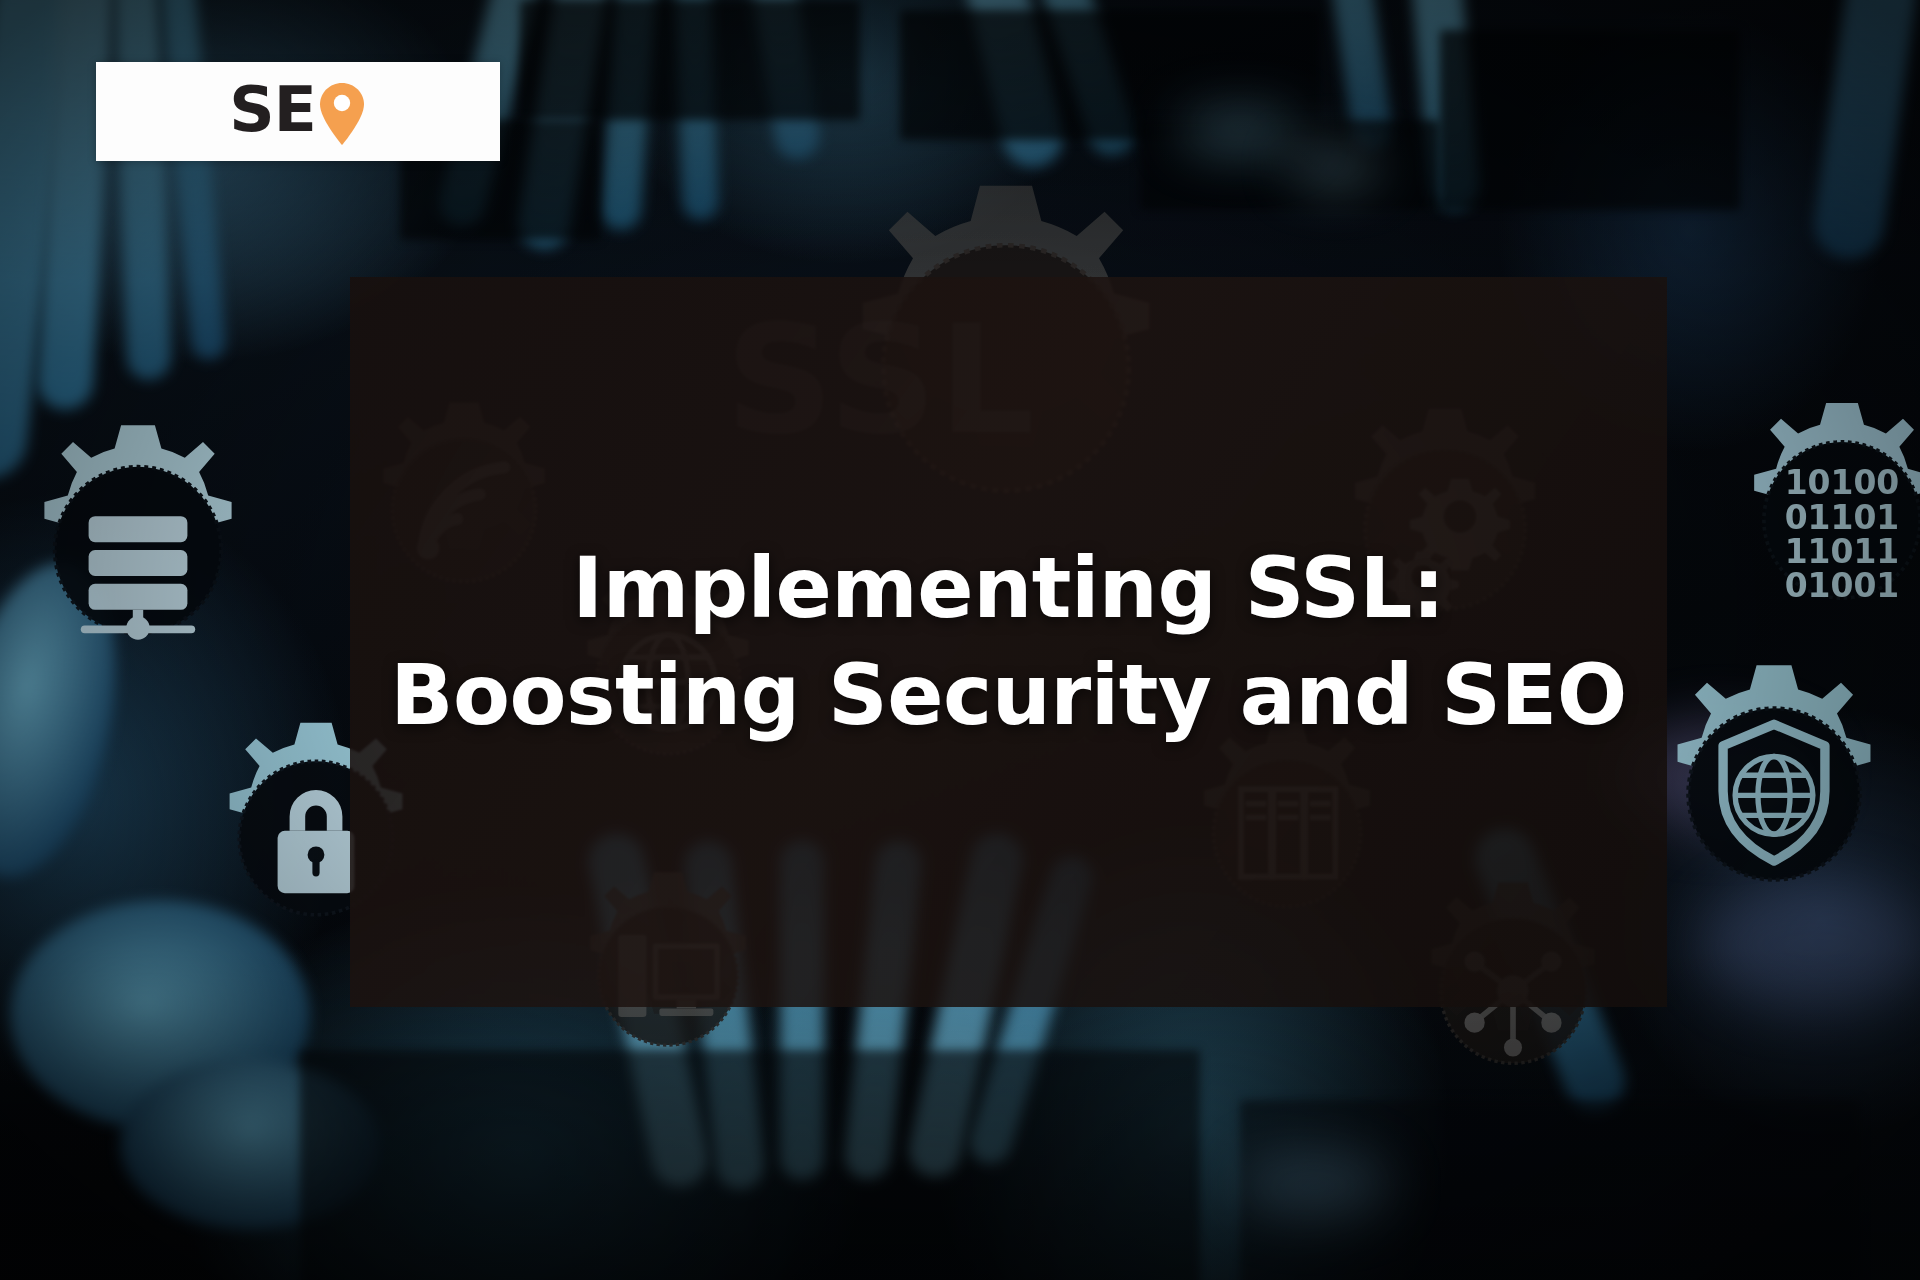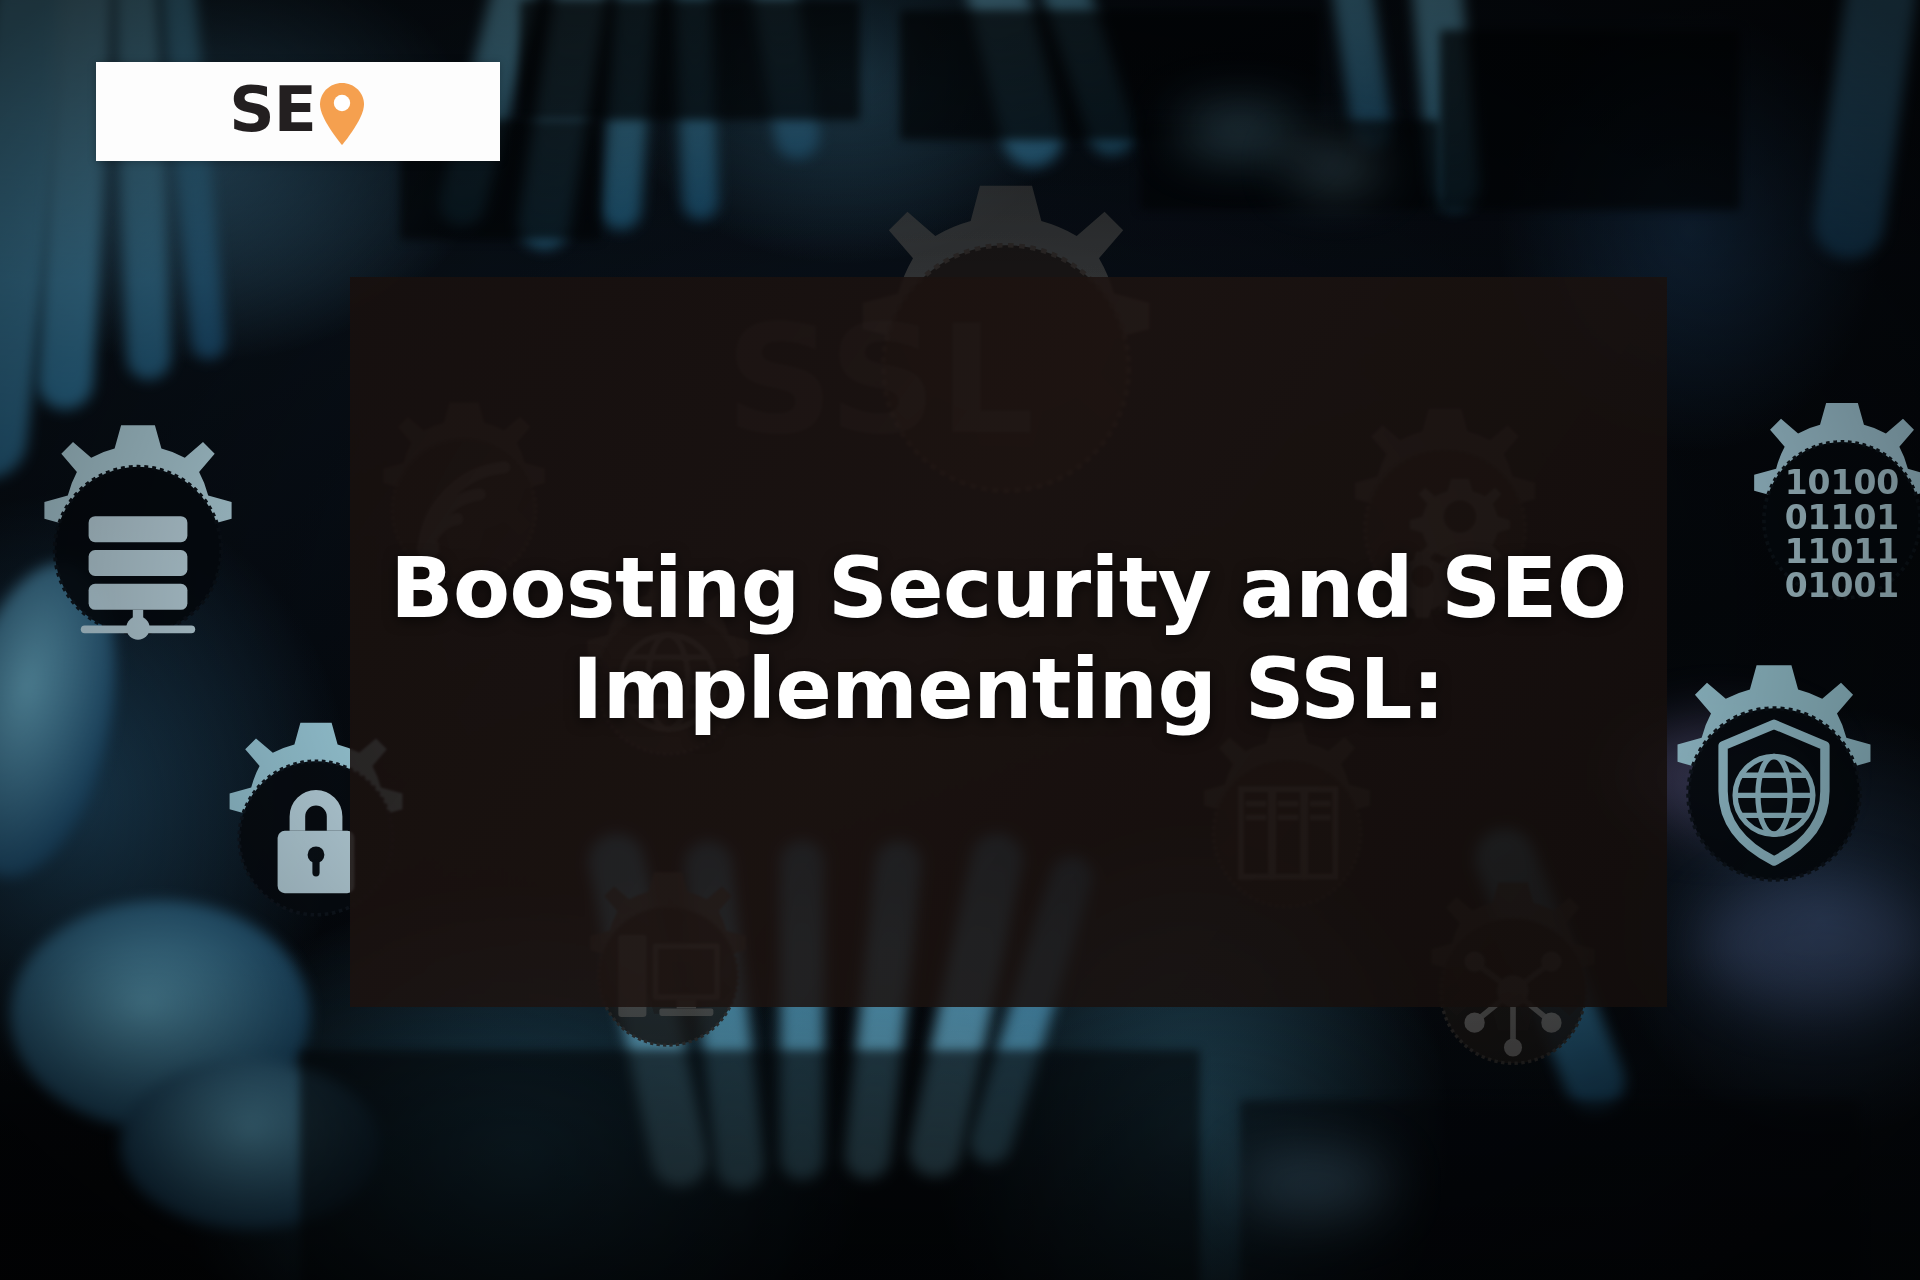--- a/index.html
+++ b/index.html
@@ -333,22 +333,22 @@
         </g>
       </svg>
     </div>
   </div>
 
   <div class="vignette"></div>
 
   <div class="panel"></div>
 
   <div class="title-wrap">
+    <div class="title-line l1">Implementing SSL:</div>
     <div class="title-line l2">Boosting Security and SEO</div>
-    <div class="title-line l1">Implementing SSL:</div>
   </div>
 
   <div class="logo-box">
     <div class="logo-inner">
       <span class="logo-se">SE</span>
       <span class="logo-pin">
         <svg viewBox="0 0 48 64">
           <path d="M24 1 C11.8 1 2 10.6 2 22.4 C2 37 24 63 24 63 S46 37 46 22.4 C46 10.6 36.2 1 24 1 z" fill="#f5a04f"></path>
           <circle cx="24" cy="21" r="8.2" fill="#ffffff"></circle>
         </svg>

